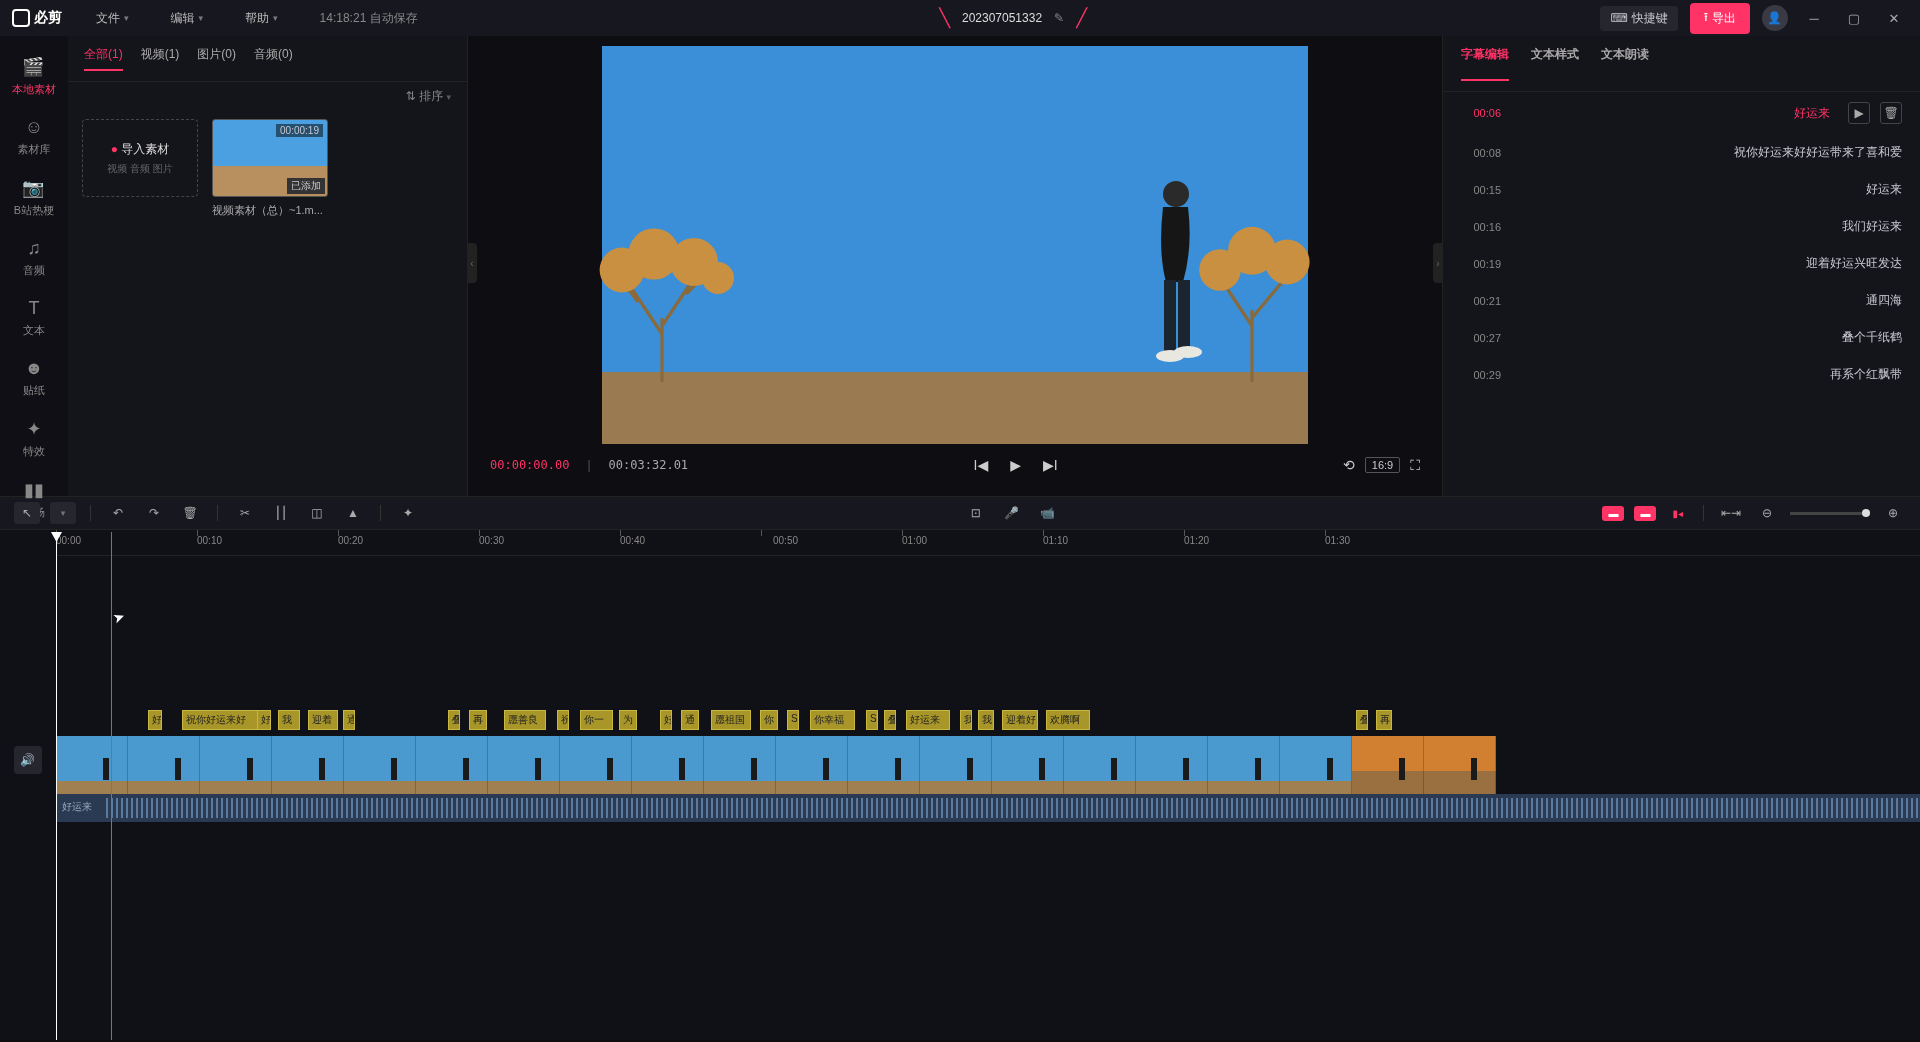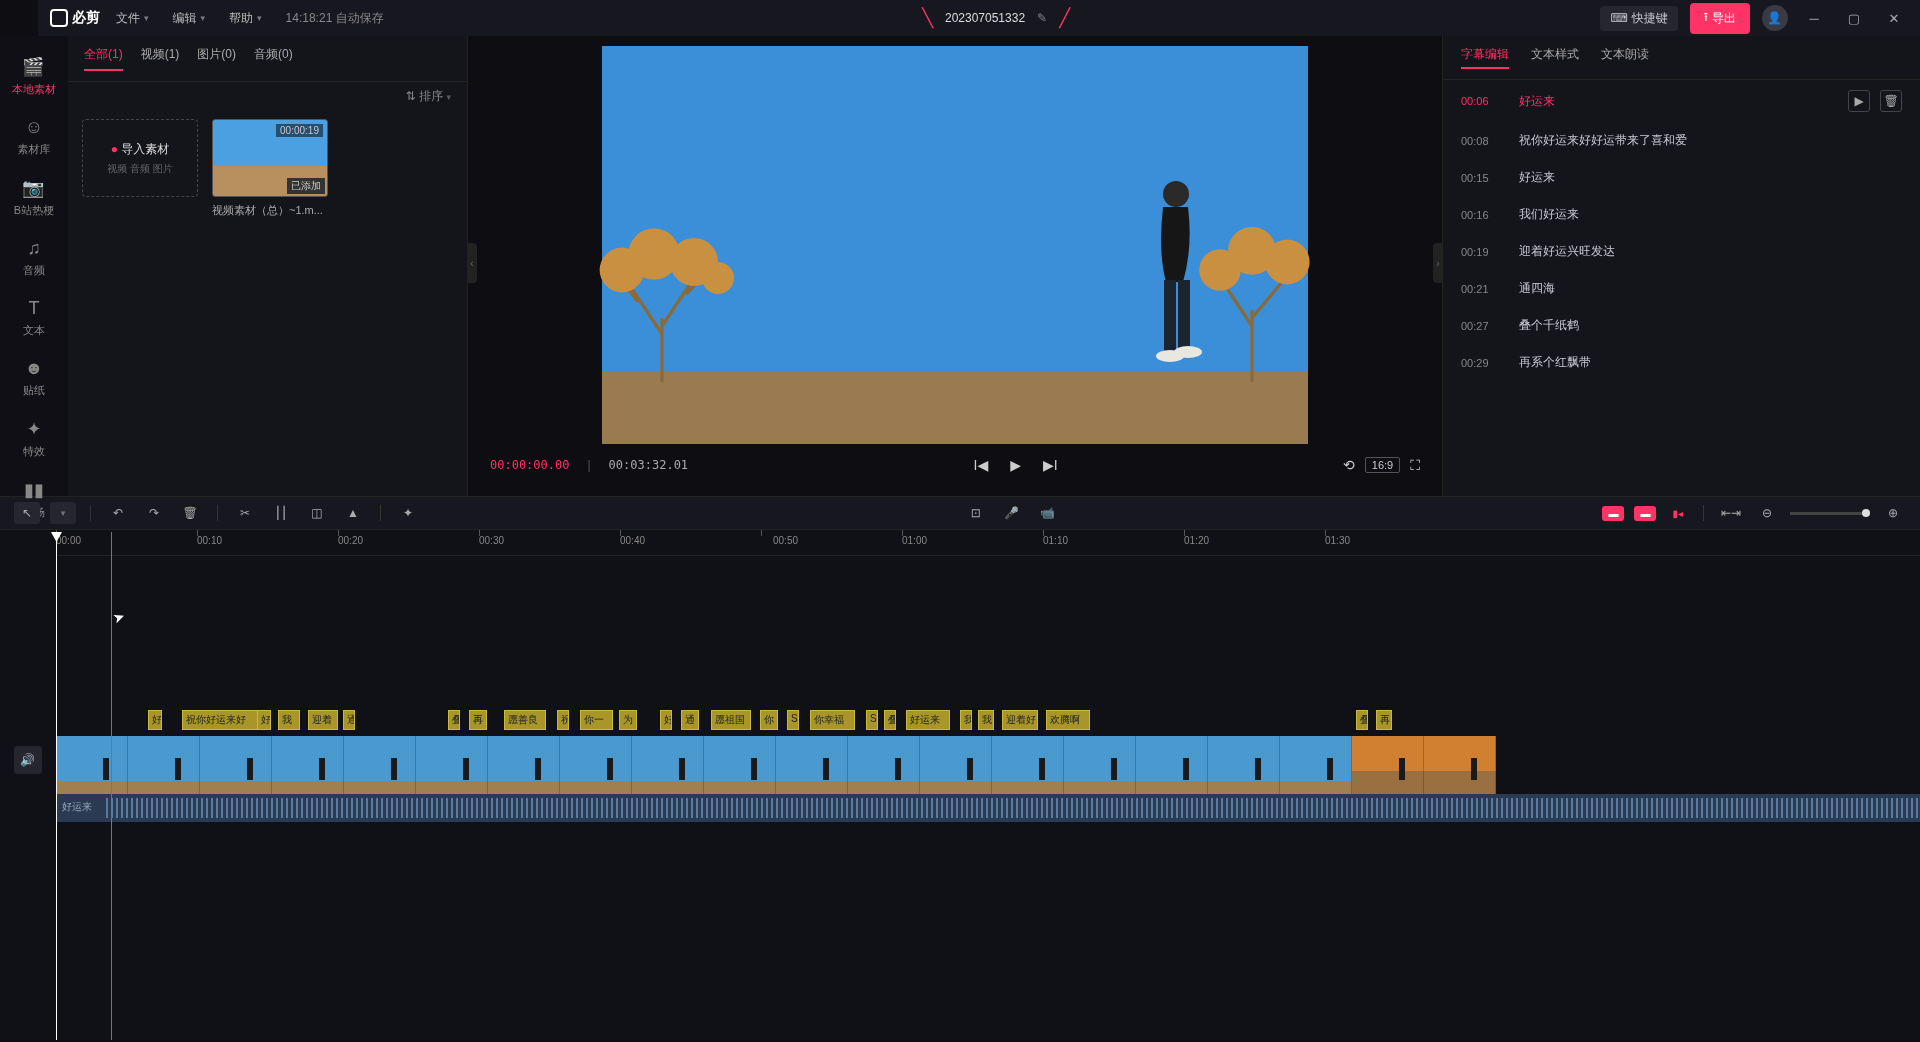--- a/index.html
+++ b/index.html
@@ -1,19 +1,19 @@
 <!DOCTYPE html>
 <html><head>
 <meta charset="utf-8">
 <style>
 * { margin: 0; padding: 0; box-sizing: border-box; font-family: "Microsoft YaHei", sans-serif; }
 body { background: #0d0d12; color: #c8c8d0; font-size: 12px; overflow: hidden; width: 1920px; height: 1042px; }
 
 
-.titlebar { height: 36px; background: #17171f; display: flex; align-items: center; padding: 0 12px; gap: 8px; margin-left: 38px; }
+.titlebar { height: 36px; background: #17171f; display: flex; align-items: center; padding: 0 12px; gap: 26px; }
 .logo { display: flex; align-items: center; gap: 4px; font-weight: bold; color: #fff; font-size: 14px; }
 .logo-icon { width: 18px; height: 18px; border: 2px solid #fff; border-radius: 4px; position: relative; }
 .menu-item { padding: 4px 8px; cursor: pointer; display: flex; align-items: center; gap: 4px; color: #bbb; }
 .chevron { font-size: 9px; opacity: .6; }
 .title-center { flex: 1; display: flex; justify-content: center; align-items: center; gap: 12px; }
 .proj-name { color: #ddd; }
 .title-right { display: flex; align-items: center; gap: 12px; }
 .pill { background: #26262f; border-radius: 4px; padding: 4px 10px; display: flex; align-items: center; gap: 4px; }
 .export-btn { background: #ff3366; color: #fff; border-radius: 4px; padding: 5px 14px; display: flex; align-items: center; gap: 4px; cursor: pointer; }
 .avatar { width: 26px; height: 26px; background: #3a3a44; border-radius: 50%; display:flex;align-items:center;justify-content:center; }
@@ -51,23 +51,23 @@
 .pv-controls { width: 100%; height: 42px; display: flex; align-items: center; padding: 0 22px; gap: 18px; }
 .time-cur { color: #ff3366; font-family: monospace; }
 .time-tot { color: #aaa; font-family: monospace; }
 .pv-center { flex: 1; display: flex; justify-content: center; gap: 22px; }
 .pv-right { display:flex; align-items:center; gap:10px;}
 .ratio-box { border:1px solid #555; padding:1px 6px; font-size:11px; border-radius:2px;}
 .pv-ic { cursor:pointer; color:#ccc; font-size:14px;}
 
 .right-panel { width: 478px; background: #14141b; border-left: 1px solid #222; display:flex; flex-direction:column;}
 .rp-tabs { display: flex; gap: 22px; padding: 10px 18px; border-bottom: 1px solid #222; }
-.rp-tab { cursor: pointer; color: #aaa; padding-bottom:4px;}
+.rp-tab { cursor: pointer; color: #aaa; padding-bottom:16px;font-weight:bold;}
 .rp-tab.active { color: #ff3366; border-bottom:2px solid #ff3366;}
-.sub-list { flex:1; overflow:auto;}
+.sub-list { flex:1; overflow:auto;text-align:right;}
 .sub-row { display: flex; align-items: center; padding: 10px 18px; gap: 18px; cursor: pointer; }
 .sub-row.active { color: #ff3366; }
 .sub-row.active .sub-time { color: #ff3366; }
 .sub-time { color: #888; font-size: 11px; width: 40px; }
 .sub-text { flex:1; font-size: 12px; }
 .sub-actions { display:flex; gap:10px; }
 .sub-act { width:22px; height:22px; border:1px solid #444; border-radius:3px; display:flex;align-items:center;justify-content:center; color:#aaa;}
 
 
 .tl-toolbar { height: 34px; background: #17171f; display: flex; align-items: center; padding: 0 14px; gap: 10px; border-top:1px solid #222; border-bottom:1px solid #222;}

